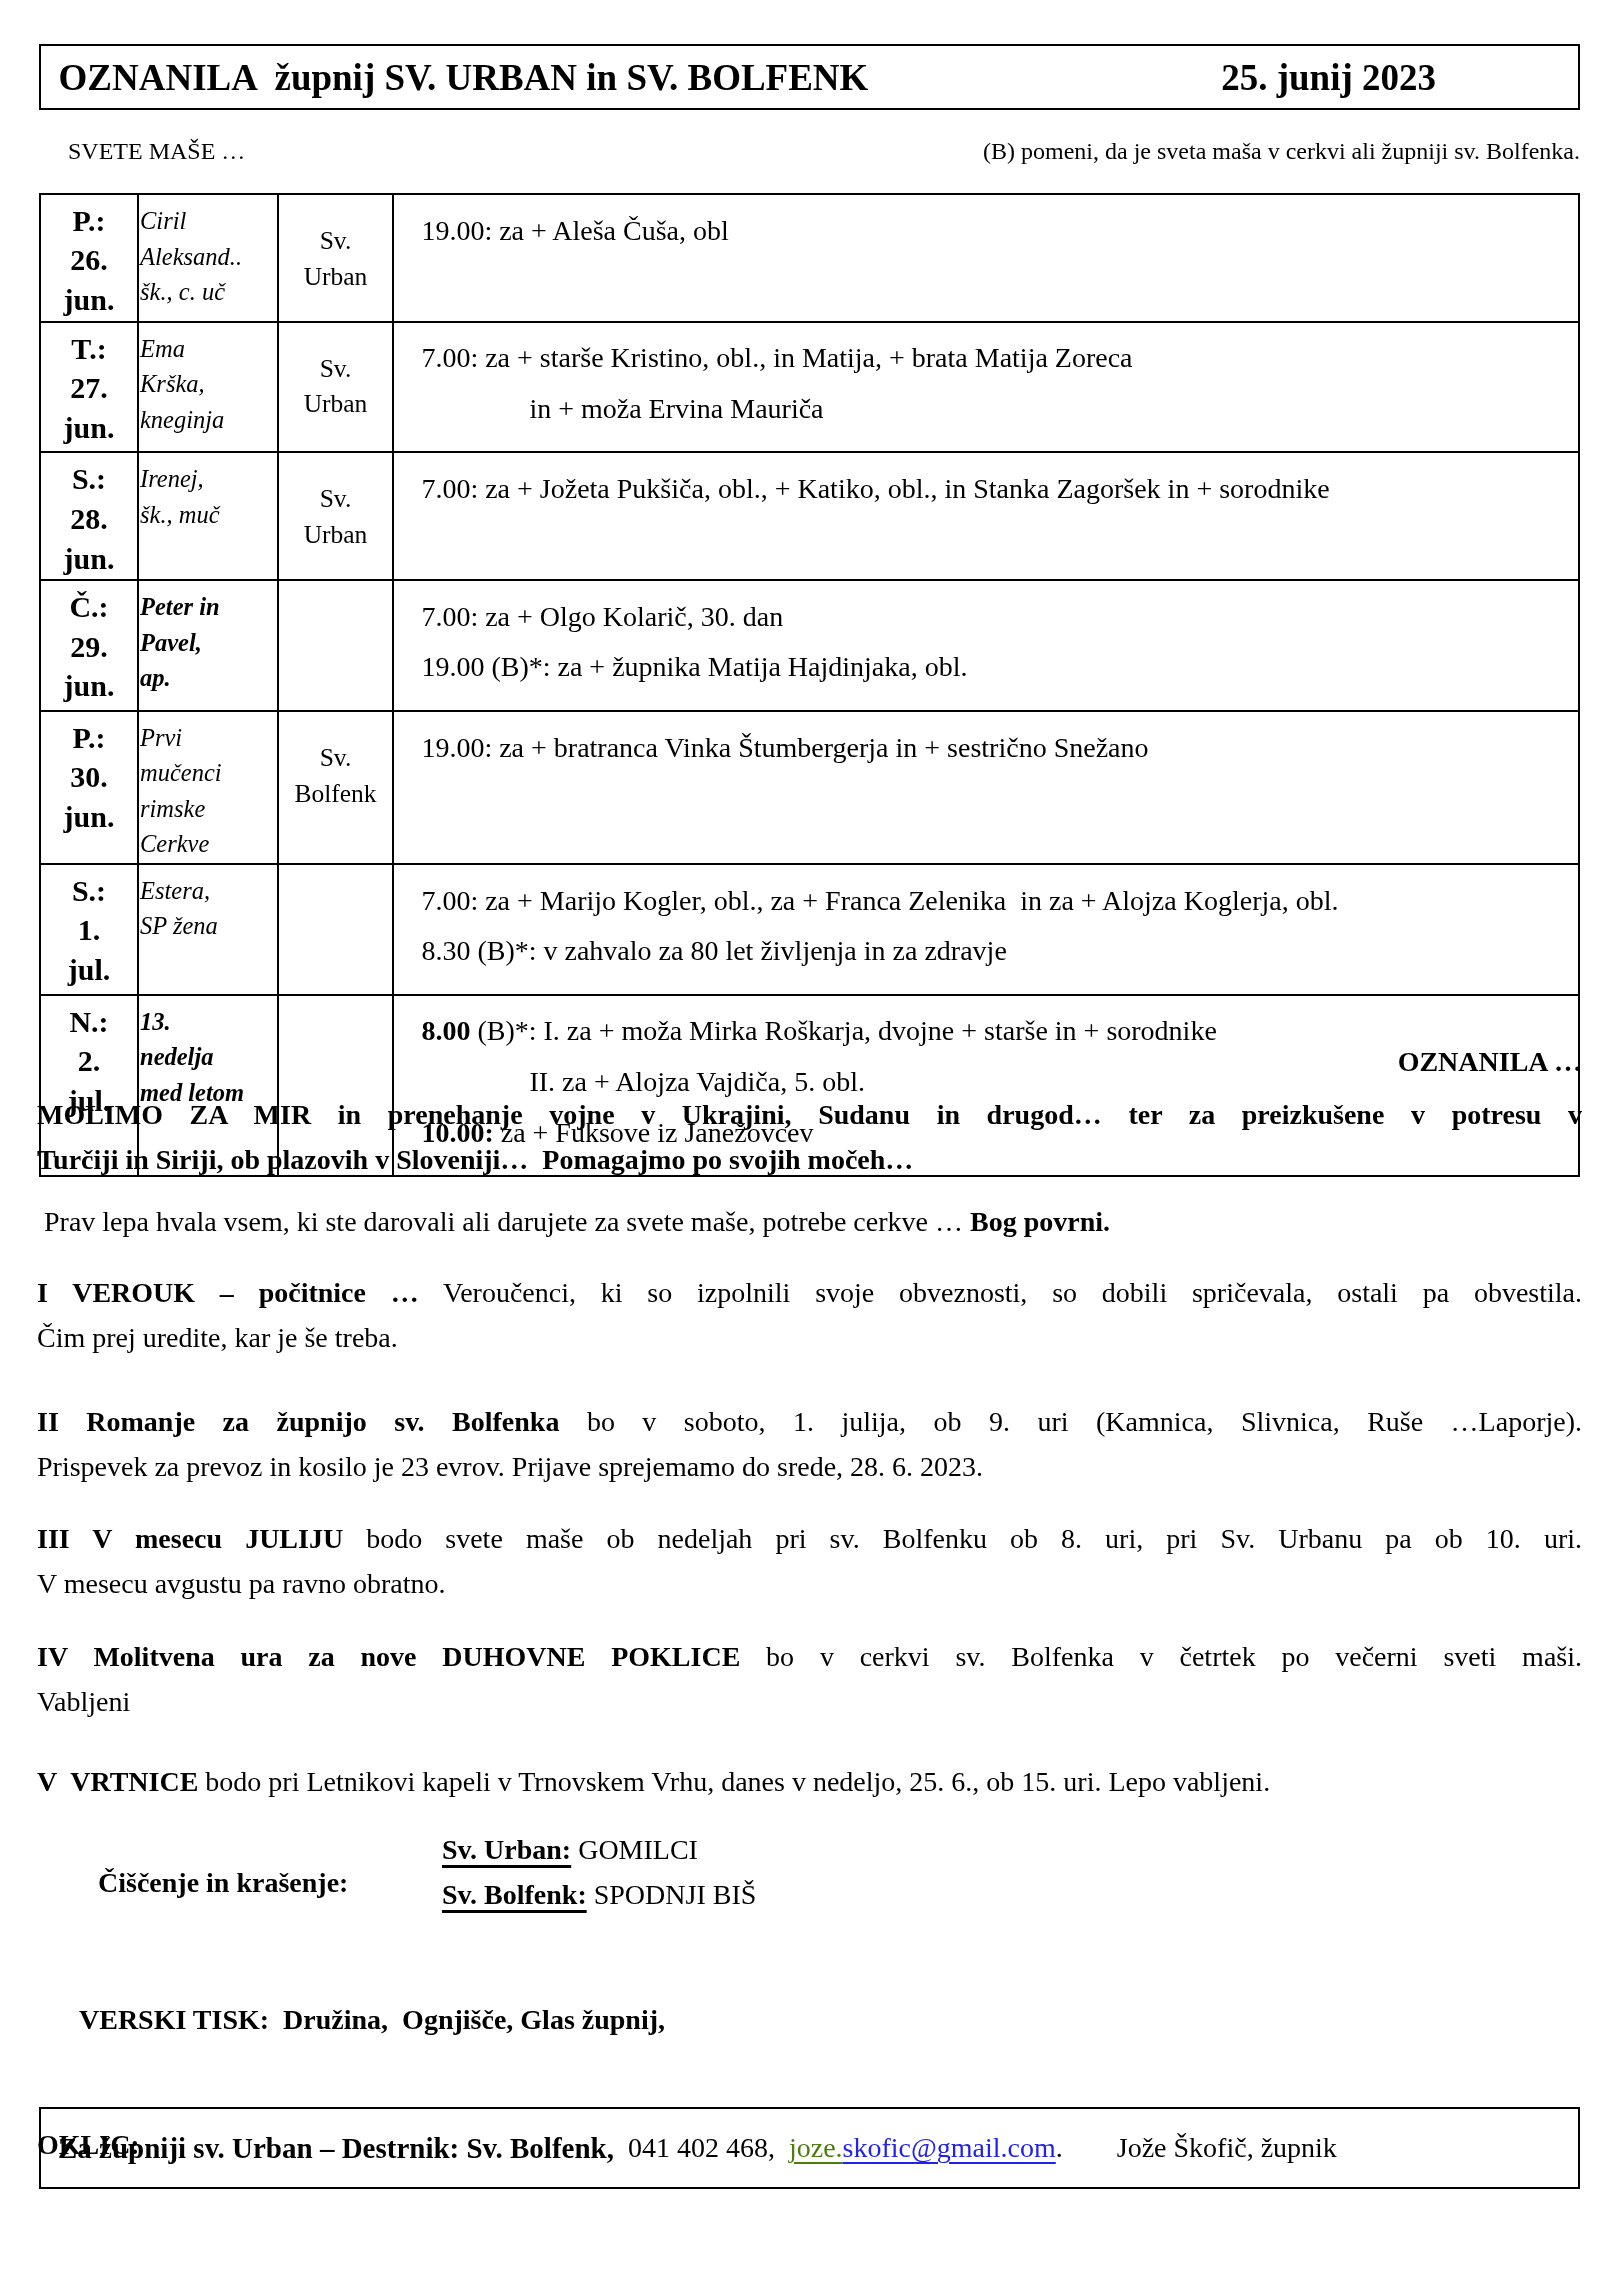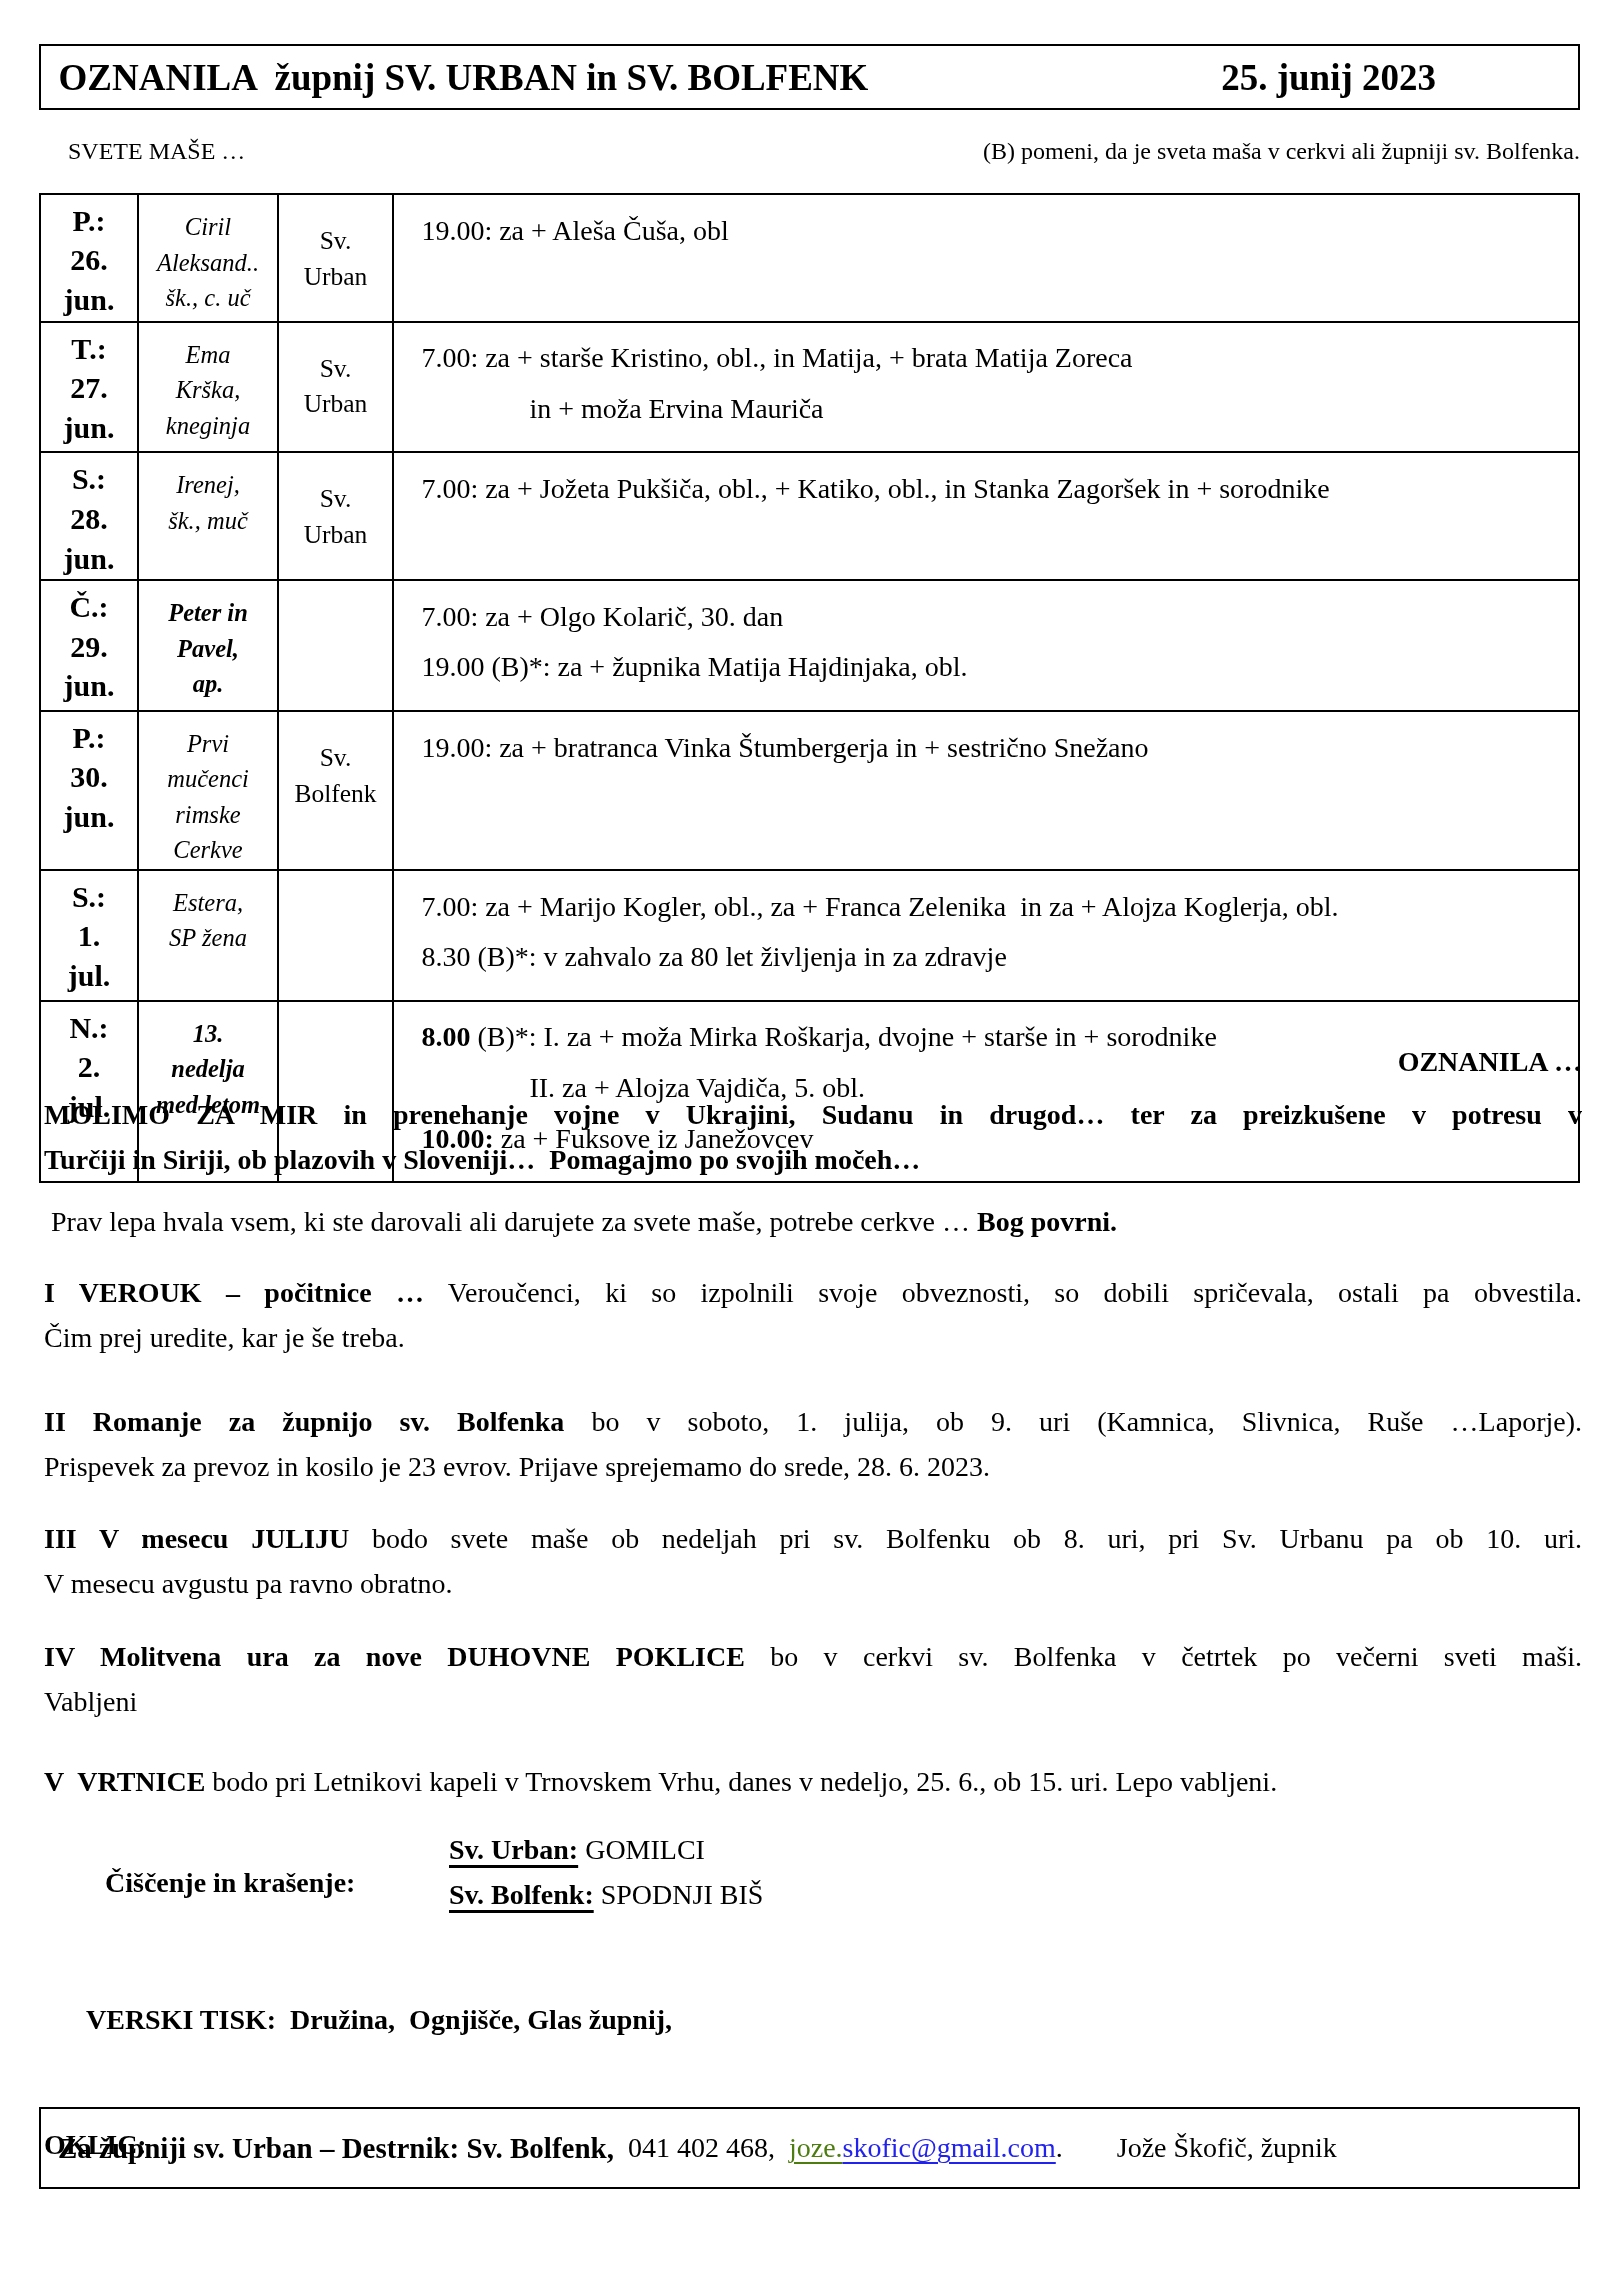--- a/index.html
+++ b/index.html
@@ -32,37 +32,37 @@
     position:absolute;left:39px;top:193px;width:1541px;
     border-collapse:collapse;table-layout:fixed;
     border:2.9px solid #000;
   }
   table.mass td{border:2px solid #000;vertical-align:top;box-sizing:border-box;}
   td.day{
     width:98px;text-align:center;font-weight:bold;font-size:30px;
     line-height:1.32;padding-top:5.9px;
   }
   td.feast{
-    width:140px;text-align:center;font-style:italic;font-size:24.5px;
-    line-height:1.45;padding-top:14px;vertical-align:middle;
+    width:140px;text-align:left;font-style:italic;font-size:24.5px;
+    line-height:1.45;padding-top:8px;vertical-align:middle;
   }
   td.feast.fb{font-weight:bold;}
   td.church{
     width:115px;text-align:center;font-size:25.5px;line-height:1.4;
     padding-top:28px;
   }
   td.masscell{
     font-size:28px;padding:11.8px 9.8px 9.8px 27.4px;vertical-align:middle;
   }
   .mass-line{white-space:pre-wrap;line-height:1.32;margin:5.9px 0 13.7px 0;}
   .mass-line.ind{padding-left:108px;}
   .mass-line b{font-weight:bold;}
   
   .ann{
-    position:absolute;left:44px;right:39px;top:1039px;
+    position:absolute;left:37px;right:39px;top:1039px;
     font-size:28px;line-height:45px;
   }
   .ann-heading{text-align:right;font-weight:bold;white-space:pre-wrap;}
   .para{margin:0;}
   .line{white-space:pre-wrap;}
   .line.jl{white-space:normal;text-align:justify;text-align-last:justify;}
   .p-molimo{margin-top:7.8px;}
   .p-thanks{margin-top:17.6px;}
   .p-verouk{margin-top:25.5px;}
   .p-romanje{margin-top:39px;}

